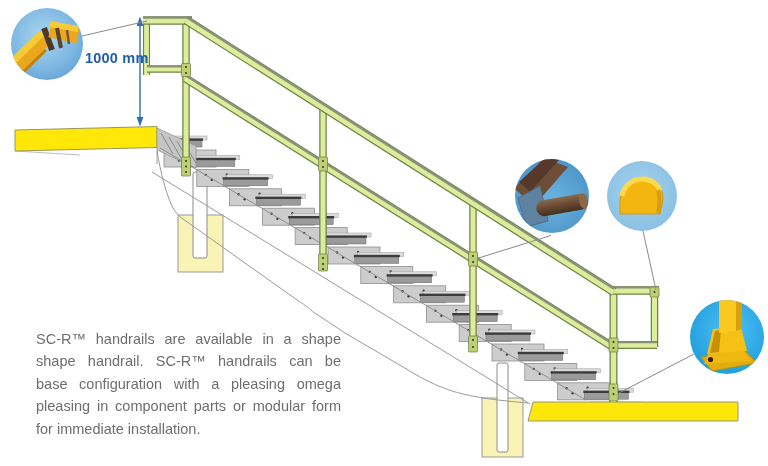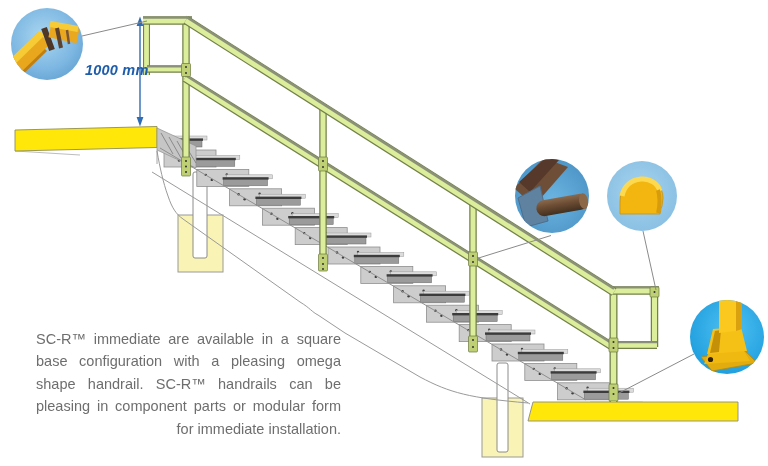--- a/index.html
+++ b/index.html
@@ -1,25 +1,25 @@
 <!DOCTYPE html>
 <html><head>
 <meta charset="utf-8">
 <style>
   html,body{margin:0;padding:0;background:#ffffff;}
   body{width:768px;height:466px;position:relative;overflow:hidden;
        font-family:"Liberation Sans", sans-serif;}
   #stage{position:absolute;left:0;top:0;width:768px;height:466px;}
   svg{display:block;}
-  .dim-label{position:absolute;left:85px;top:62px;color:#1e5dab;
-             font-size:14.5px;font-weight:600;letter-spacing:0.2px;font-style:italic;}
+  .dim-label{position:absolute;left:85px;top:50px;color:#1e5dab;
+             font-size:14.5px;font-weight:600;letter-spacing:0.2px;}
   .desc{position:absolute;left:36px;top:328px;width:305px;color:#6e6e6e;
         font-size:14.5px;line-height:22.4px;}
   .desc .jline{text-align:justify;text-align-last:justify;}
-  .desc .lline{text-align:right;}
+  .desc .lline{text-align:left;}
 </style>
 </head>
 <body>
 
 <div id="stage">
 <svg width="768" height="466" viewBox="0 0 768 466">
   <defs>
     <radialGradient id="g0" cx="45%" cy="40%" r="75%">
       <stop offset="0" stop-color="#abd7f0"></stop>
           <stop offset="0.6" stop-color="#7db7e2"></stop>
@@ -376,19 +376,19 @@
       <polygon points="719,298 736,297 736,331 719,333" fill="#fac81e"></polygon>
       <polygon points="736,297 742,296 742,329 736,331" fill="#d9a00f"></polygon>
       <circle cx="710.5" cy="359.5" r="2.6" fill="#332203"></circle>
     </g>
   </g>
 </svg>
 
 <div class="dim-label">1000 mm</div>
 
 <div class="desc">
-  <div class="jline">SC-R™ immediate are available in a square</div>
+  <div class="jline">SC-R™ handrails are available in a shape</div>
+  <div class="jline">shape handrail. SC-R™ handrails can be</div>
   <div class="jline">base configuration with a pleasing omega</div>
-  <div class="jline">shape handrail. SC-R™ handrails can be</div>
   <div class="jline">pleasing in component parts or modular form</div>
   <div class="lline">for immediate installation.</div>
 </div>
 </div>
 
 </body></html>

